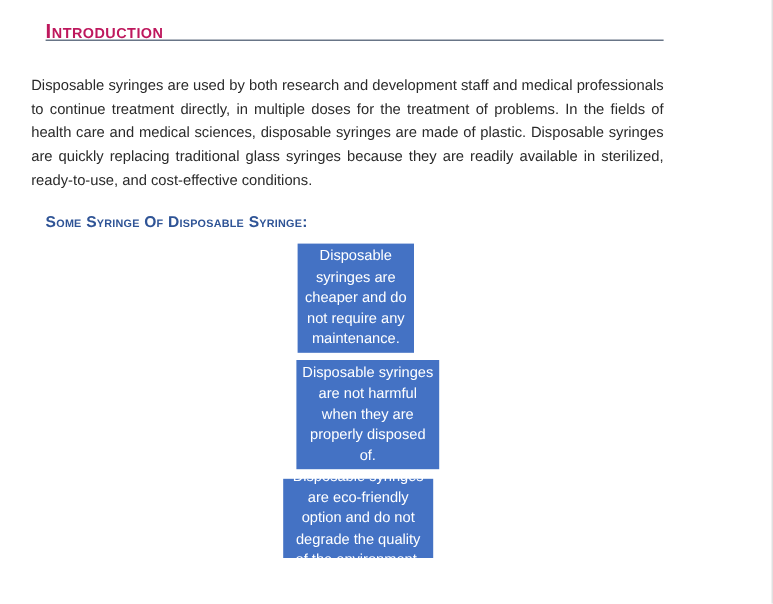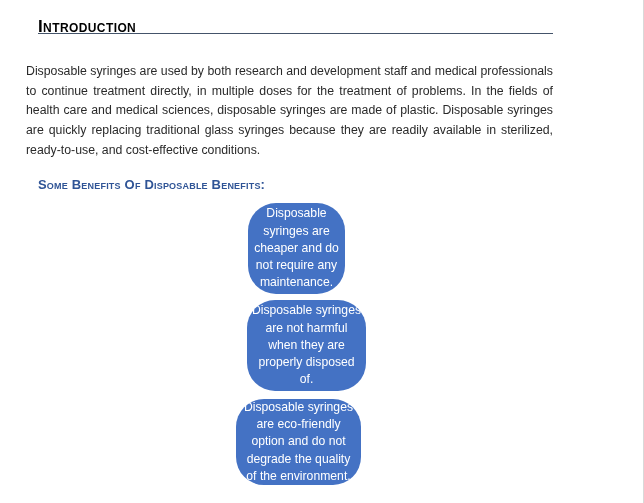--- a/index.html
+++ b/index.html
@@ -24,21 +24,21 @@
   }
 
   
   .section-heading {
     position: absolute;
     left: 38px;
     top: 5px;
     font-family: "Liberation Sans", sans-serif;
     font-size: 17px;
     line-height: 22px;
-    color: #000000;
+    color: #be185d;
     font-variant: small-caps;
     letter-spacing: 0.4px;
     white-space: nowrap;
   }
 
   .heading-rule {
     position: absolute;
     left: 38px;
     top: 33px;
     width: 515px;
@@ -82,61 +82,60 @@
     color: #ffffff;
     font-family: "Liberation Sans", sans-serif;
     font-size: 12.2px;
     line-height: 17.2px;
     text-align: center;
     display: flex;
     align-items: center;
     justify-content: center;
     box-sizing: border-box;
     padding: 2px 4px;
-    border-radius: 28px;
   }
 
   #benefit-box-1 {
     left: 248px;
     top: 203px;
     width: 97px;
     height: 91px;
   }
 
   #benefit-box-2 {
     left: 247px;
     top: 300px;
     width: 119px;
     height: 91px;
   }
 
   #benefit-box-3 {
     left: 236px;
     top: 399px;
     width: 125px;
-    height: 86px;
+    height: 66px;
   }
 
   .benefit-text {
     display: block;
     width: 100%;
   }
 </style>
 </head>
 <body>
 
 <div class="page">
 
   <h1 class="section-heading">Introduction</h1>
 
   <div class="heading-rule"></div>
 
   <p class="body-paragraph">Disposable syringes are used by both research and development staff and medical professionals to continue treatment directly, in multiple doses for the treatment of problems. In the fields of health care and medical sciences, disposable syringes are made of plastic. Disposable syringes are quickly replacing traditional glass syringes because they are readily available in sterilized, ready-to-use, and cost-effective conditions.</p>
 
-  <h2 class="sub-heading">Some Benefits Of Disposable Benefits:</h2>
+  <h2 class="sub-heading">Some Syringe Of Disposable Syringe:</h2>
 
   <div class="benefit-box" id="benefit-box-1">
     <span class="benefit-text">Disposable syringes are cheaper and do not require any maintenance.</span>
   </div>
 
   <div class="benefit-box" id="benefit-box-2">
     <span class="benefit-text">Disposable syringes are not harmful when they are properly disposed of.</span>
   </div>
 
   <div class="benefit-box" id="benefit-box-3">

